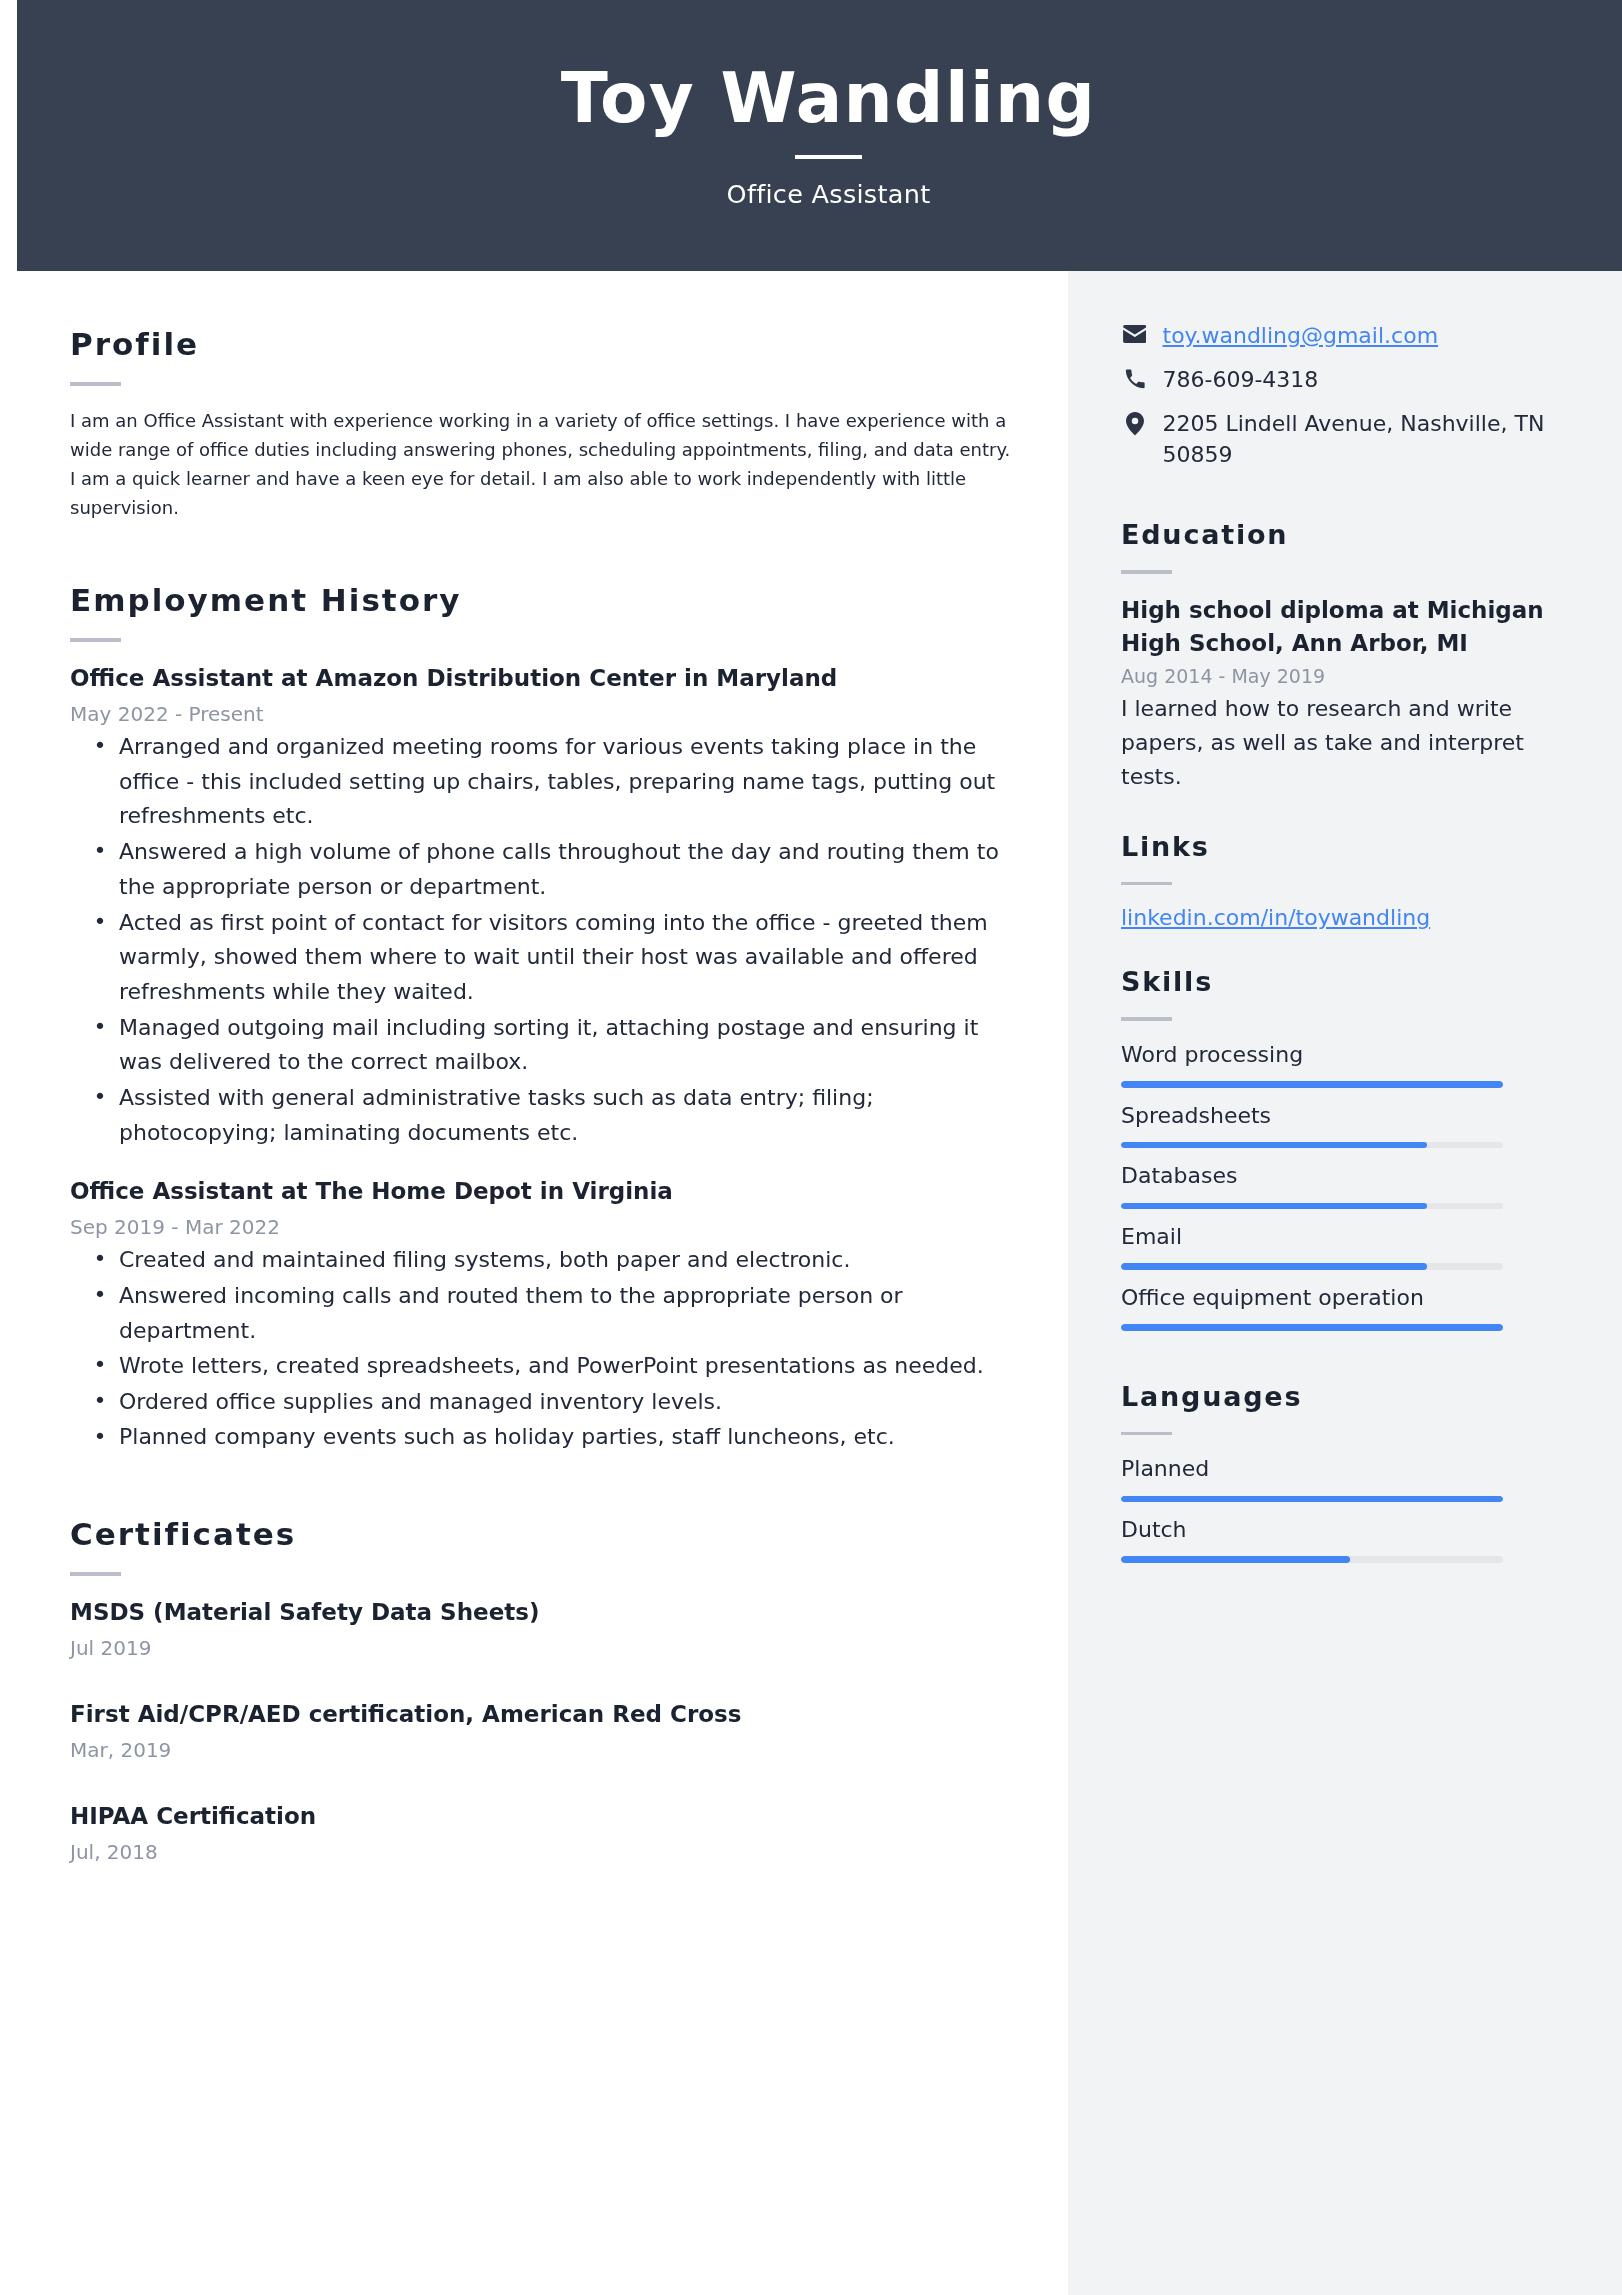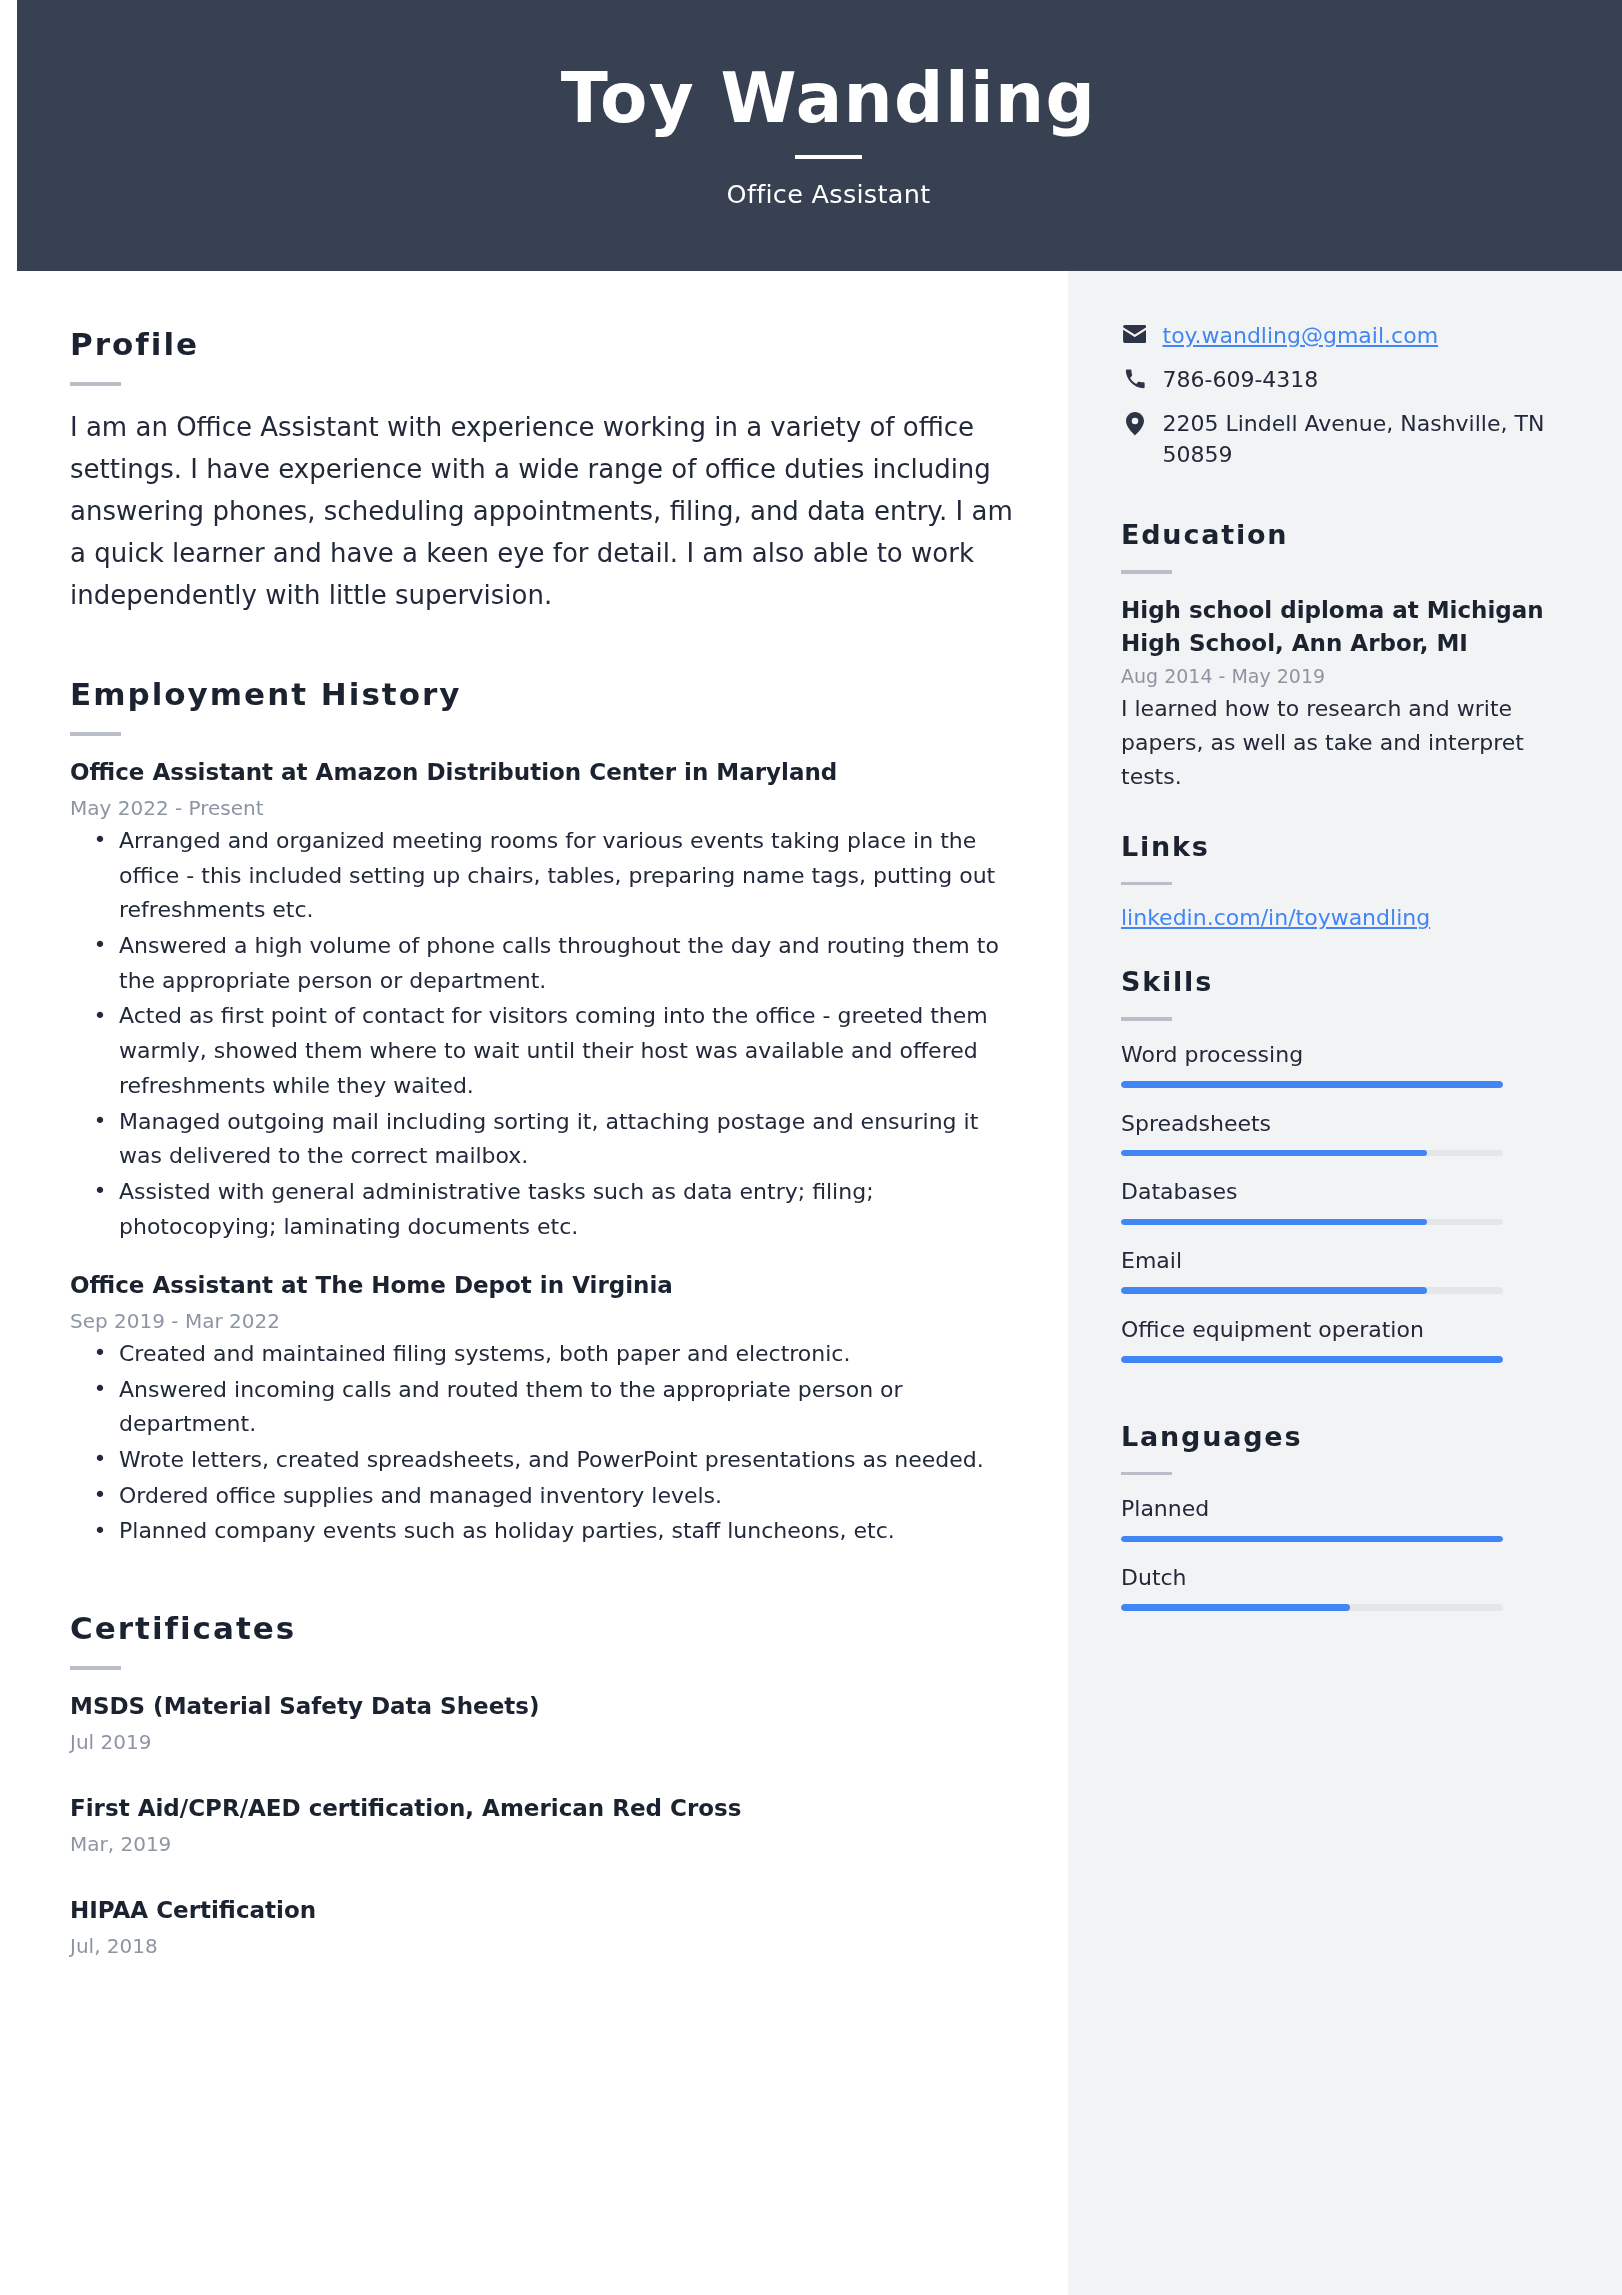--- a/index.html
+++ b/index.html
@@ -84,21 +84,21 @@
   .sec-rule {
     width: 51px;
     height: 3.6px;
     background: #b9bec8;
     margin-top: 20px;
     margin-bottom: 20px;
   }
 
   
   .profile-text {
-    font-size: 26px;
+    font-size: 18px;
     line-height: 1.62;
     color: #22293a;
     margin-top: 20px;
   }
 
   
   .entry { margin-bottom: 0; }
   .entry-title {
     font-size: 23px;
     font-weight: 700;
@@ -185,21 +185,21 @@
 
   
   .link-item {
     font-size: 22px;
     color: #4285f4;
     text-decoration: underline;
     display: block;
   }
 
   
-  .bar-item { margin-bottom: 22px; }
+  .bar-item { margin-bottom: 14px; }
   .bar-label {
     font-size: 22px;
     color: #22293a;
     margin-bottom: 11.8px;
     line-height: 1.3;
   }
   .bar-track {
     width: 382px;
     height: 6.4px;
     background: #e4e6e9;

